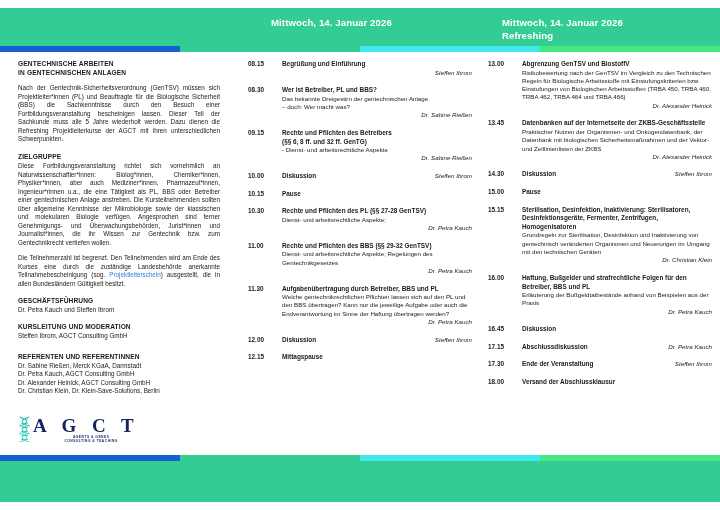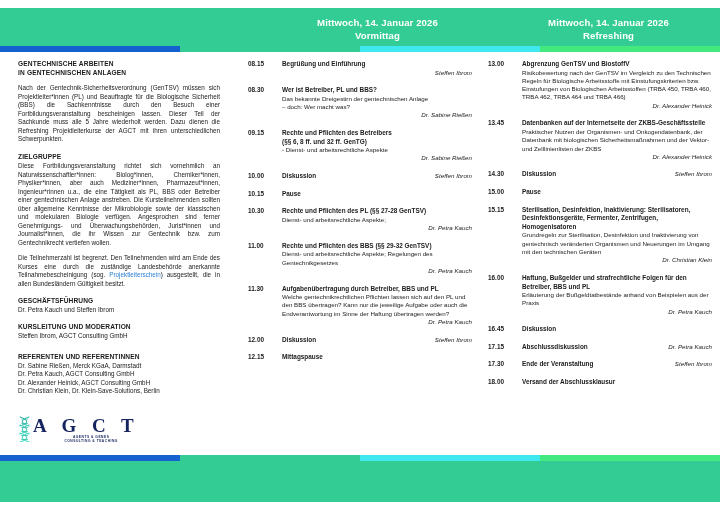--- a/index.html
+++ b/index.html
@@ -10,23 +10,22 @@
     overflow: hidden;
   }
   .page { position: relative; width: 720px; height: 510px; background: #fff; }
 
   
   .header-band {
     position: absolute; left: 0; top: 8px; width: 720px; height: 42px;
     background: #33cc95;
   }
   .header-titles {
-    position: absolute; left: 4px; top: 8px; width: 660px; height: 42px;
+    position: absolute; left: 13px; top: 8px; width: 660px; height: 42px;
     display: flex;
-    text-align: center;
   }
   .hdr-spacer { width: 258px; flex: 0 0 258px; }
   .hdr-col {
     flex: 0 0 231px;
     padding-top: 9px;
     color: #ffffff;
     font-weight: bold;
     font-size: 9.6px;
     line-height: 12.6px;
     letter-spacing: .1px;
@@ -140,21 +139,20 @@
 </head>
 <body>
 
 <div class="page">
 
   <div class="header-band"></div>
   <div class="header-titles">
     <div class="hdr-spacer"></div>
     <div class="hdr-col">
       <div>Mittwoch, 14. Januar 2026</div>
-      <div class="d2">Vormittag</div>
     </div>
     <div class="hdr-col">
       <div>Mittwoch, 14. Januar 2026</div>
       <div class="d2">Refreshing</div>
     </div>
   </div>
 
   <div class="accent-row">
     <div class="acc acc-blue"></div>
     <div class="acc acc-gap"></div>

